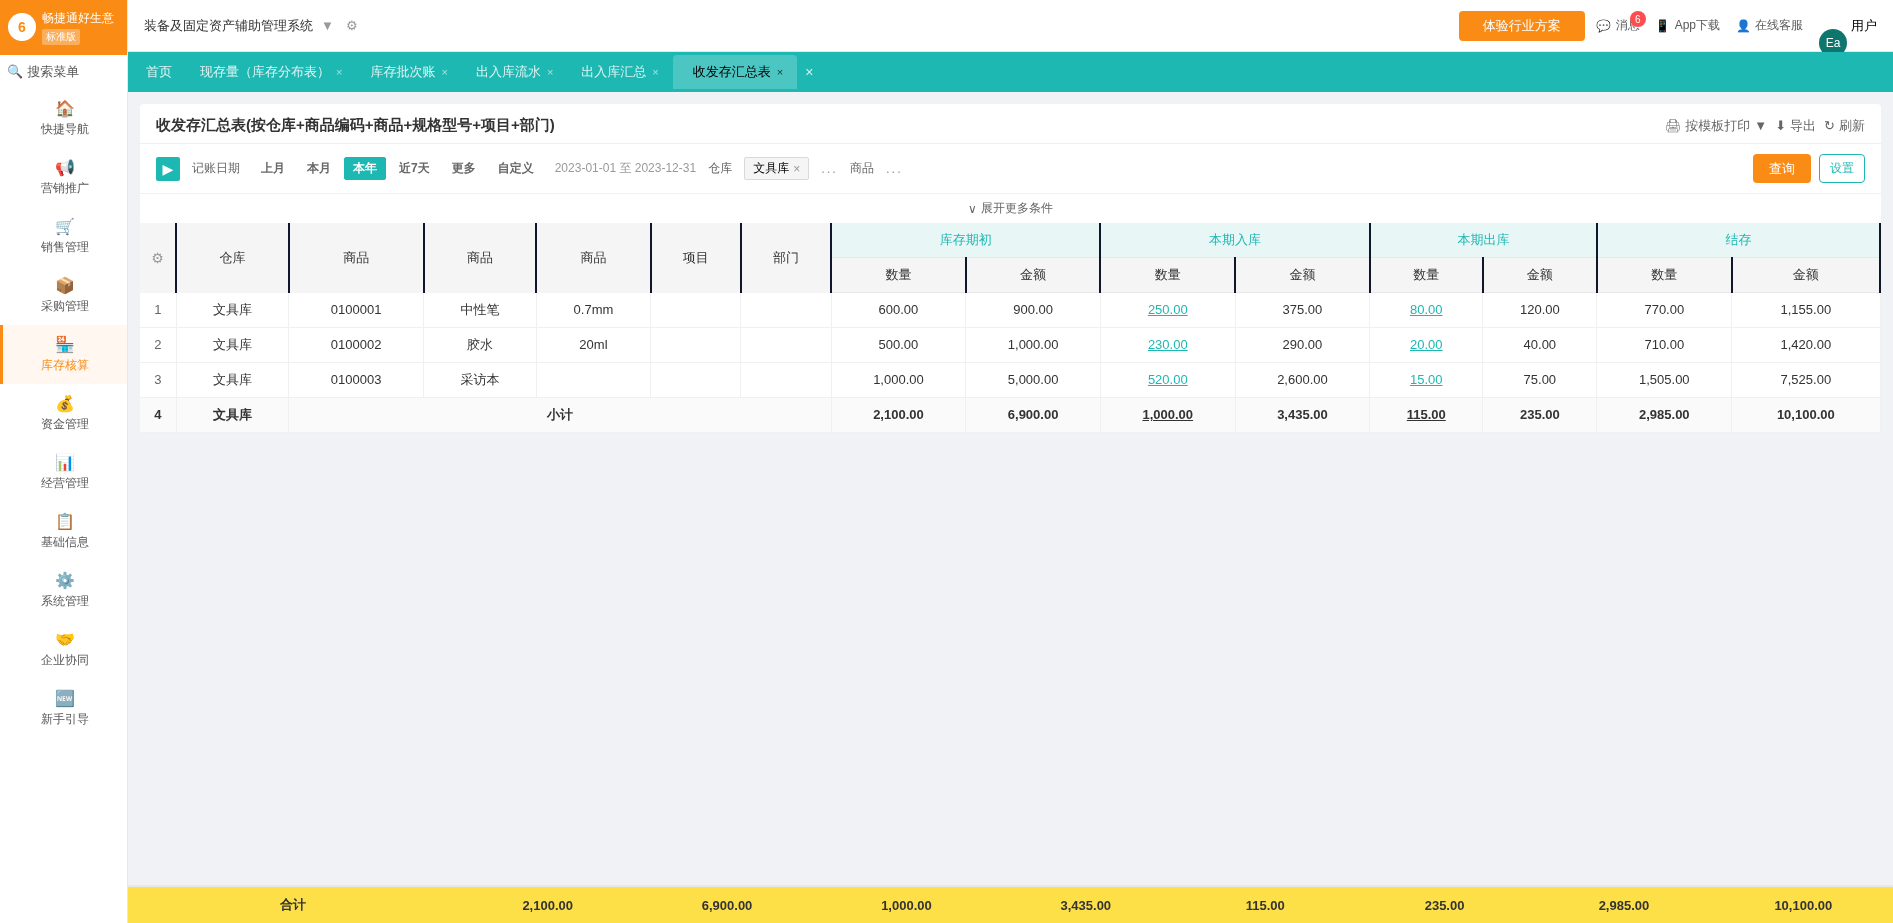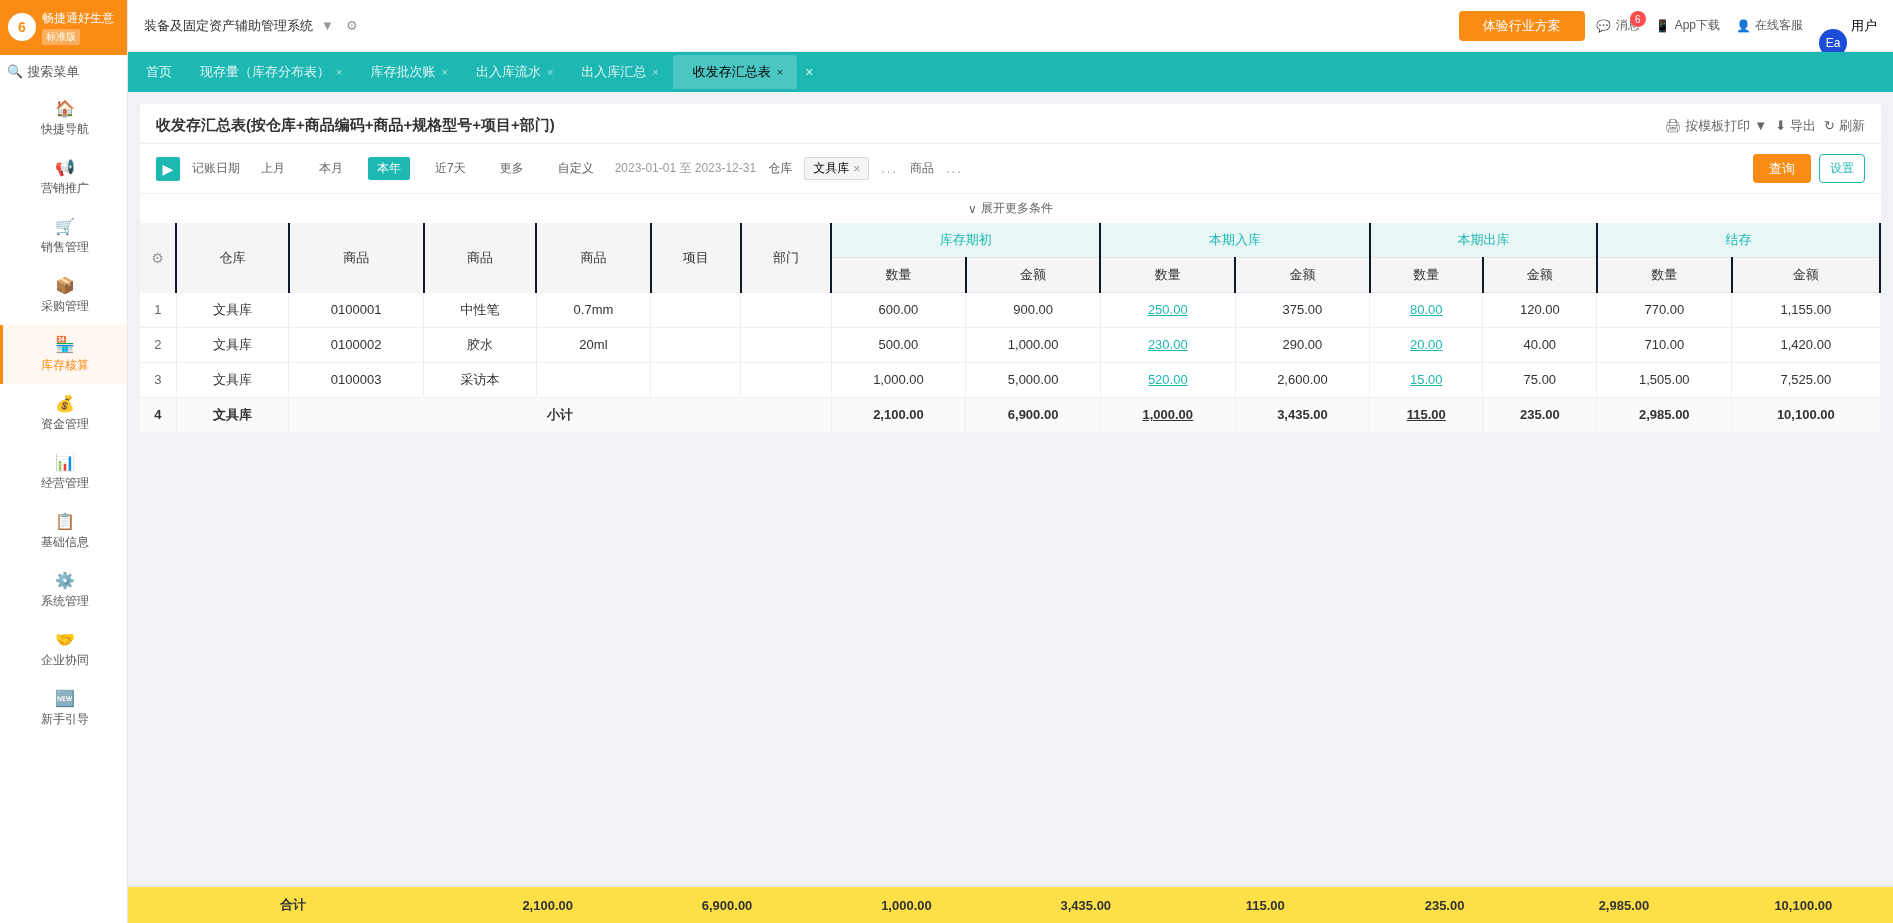--- a/index.html
+++ b/index.html
@@ -20,21 +20,21 @@
     
     .main { flex: 1; display: flex; flex-direction: column; overflow: hidden; }
 
     
     .topbar { background: #fff; height: 52px; display: flex; align-items: center; padding: 0 16px; border-bottom: 1px solid #e8e8e8; gap: 12px; }
     .topbar-system-name { font-size: 13px; color: #333; flex: 1; display: flex; align-items: center; gap: 8px; }
     .topbar-trial-btn { background: #fa8c16; color: #fff; border: none; padding: 6px 24px; border-radius: 4px; cursor: pointer; font-size: 13px; }
     .topbar-icons { display: flex; align-items: center; gap: 16px; }
     .topbar-icon-item { display: flex; align-items: center; gap: 4px; cursor: pointer; color: #595959; font-size: 12px; position: relative; }
     .badge { background: #ff4d4f; color: #fff; border-radius: 50%; width: 16px; height: 16px; font-size: 10px; display: flex; align-items: center; justify-content: center; position: absolute; top: -6px; right: -6px; }
-    .topbar-avatar { width: 28px; height: 28px; background: #1d4ed8; border-radius: 50%; display: flex; align-items: center; justify-content: center; font-size: 12px; color: #fff; margin-top: 35px; }
+    .topbar-avatar { width: 28px; height: 28px; background: #0f766e; border-radius: 50%; display: flex; align-items: center; justify-content: center; font-size: 12px; color: #fff; margin-top: 35px; }
     .topbar-user { display: flex; align-items: center; gap: 4px; cursor: pointer; }
 
     
     .tabbar { background: #1eb8b3; display: flex; align-items: center; min-height: 40px; padding: 0 4px; }
     .tab-item { padding: 8px 14px; color: rgba(255,255,255,0.85); cursor: pointer; display: flex; align-items: center; gap: 6px; font-size: 13px; white-space: nowrap; }
     .tab-item.active { background: rgba(255,255,255,0.2); color: #000000; border-radius: 4px 4px 0 0; padding-left: 20px; }
     .tab-close { font-size: 11px; opacity: 0.7; }
     .tab-close-main { color: rgba(255,255,255,0.8); margin-left: 8px; font-size: 14px; cursor: pointer; }
 
     
@@ -43,21 +43,21 @@
     
     .page-header { background: #fff; padding: 12px 16px 8px; border-radius: 4px 4px 0 0; display: flex; align-items: center; justify-content: space-between; }
     .page-title { font-size: 15px; font-weight: bold; color: #333; }
     .page-actions { display: flex; align-items: center; gap: 8px; }
     .page-action-btn { display: flex; align-items: center; gap: 4px; color: #666; cursor: pointer; font-size: 13px; }
 
     
     .filter-bar { background: #fff; padding: 10px 16px; border-top: 1px solid #f0f0f0; display: flex; align-items: center; gap: 12px; flex-wrap: wrap; }
     .filter-expand-btn { width: 24px; height: 24px; background: #1eb8b3; color: #fff; display: flex; align-items: center; justify-content: center; cursor: pointer; border-radius: 2px; font-size: 14px; }
     .filter-label { color: #666; font-size: 12px; white-space: nowrap; }
-    .filter-date-btns { display: flex; align-items: center; gap: 16px; }
+    .filter-date-btns { display: flex; align-items: center; gap: 4px; font-weight: bold; }
     .filter-date-btn { padding: 2px 8px; border-radius: 2px; cursor: pointer; font-size: 12px; color: #666; border: 1px solid transparent; }
     .filter-date-btn.active { background: #1eb8b3; color: #fff; border-color: #1eb8b3; }
     .filter-date-range { font-size: 12px; color: #999; }
     .filter-warehouse-label { color: #666; font-size: 12px; }
     .filter-tag { background: #f5f5f5; border: 1px solid #d9d9d9; padding: 2px 8px; border-radius: 2px; font-size: 12px; display: flex; align-items: center; gap: 4px; }
     .filter-tag-close { cursor: pointer; color: #999; }
     .filter-more-dots { color: #999; cursor: pointer; letter-spacing: 2px; }
     .filter-goods-label { color: #666; font-size: 12px; }
     .filter-query-btn { background: #fa8c16; color: #fff; border: none; padding: 5px 16px; border-radius: 4px; cursor: pointer; font-size: 13px; }
     .filter-settings-btn { color: #1eb8b3; cursor: pointer; font-size: 12px; padding: 5px 10px; border: 1px solid #1eb8b3; border-radius: 4px; }

